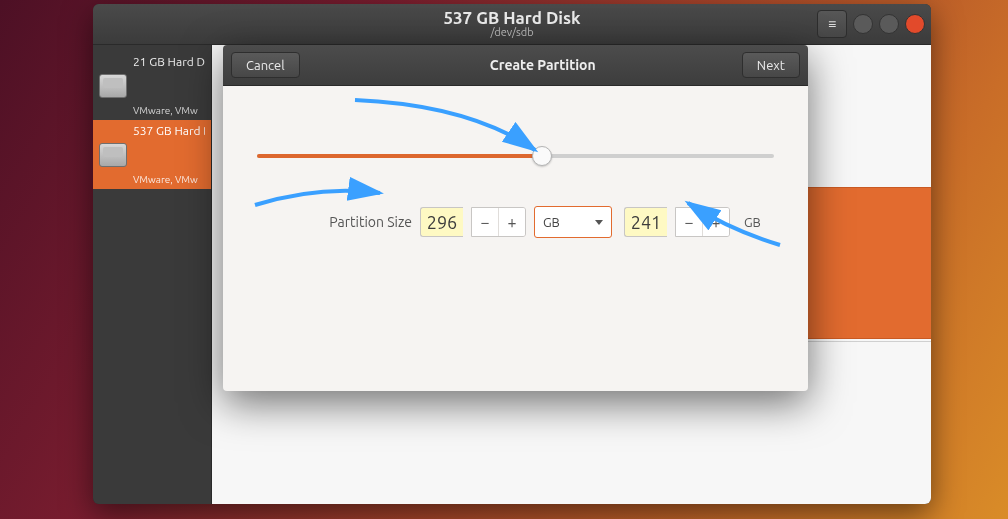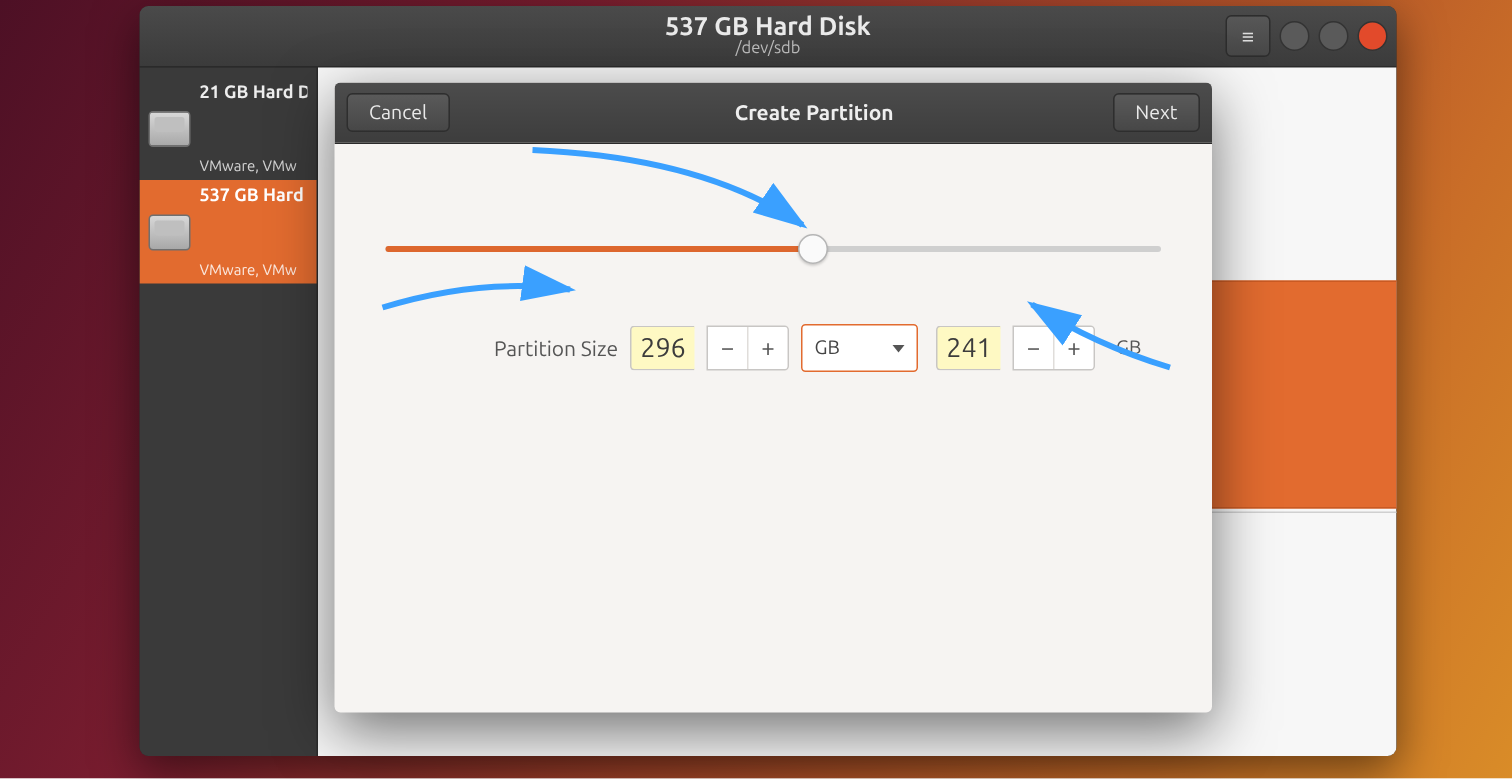--- a/index.html
+++ b/index.html
@@ -104,21 +104,21 @@
     flex-shrink: 0;
   }
   .disk-icon::after{
     content:"";
     position:absolute;
     left:3px; right:3px; top:3px; height:10px;
     background:#bfbfbf;
     border-radius:2px;
   }
   .disk-text { line-height: 1.1; overflow: hidden; }
-  .disk-text .l1 { font-weight: bold; white-space: nowrap; }
+  .disk-text .l1 { font-weight: normal; white-space: nowrap; }
   .disk-text .l2 { font-size: 10px; opacity: .85; white-space: nowrap; margin-top: 37px; }
 
   .content {
     flex: 1;
     background: #f7f7f7;
     position: relative;
   }
   .partition-map {
     position: absolute;
     left: 135px;
@@ -134,23 +134,23 @@
     top: 296px;
     width: 602px;
     height: 1px;
     background: #d0d0d0;
   }
 
   
   .dialog {
     position: absolute;
     left: 223px;
-    top: 55px;
+    top: 45px;
     width: 585px;
-    height: 420px;
+    height: 346px;
     background: #f6f4f2;
     border-radius: 4px;
     box-shadow: 0 12px 40px rgba(0,0,0,0.55);
     overflow: hidden;
   }
   .dlg-header {
     height: 40px;
     background: linear-gradient(#4c4c4c,#3d3d3d);
     display: flex;
     align-items: center;

